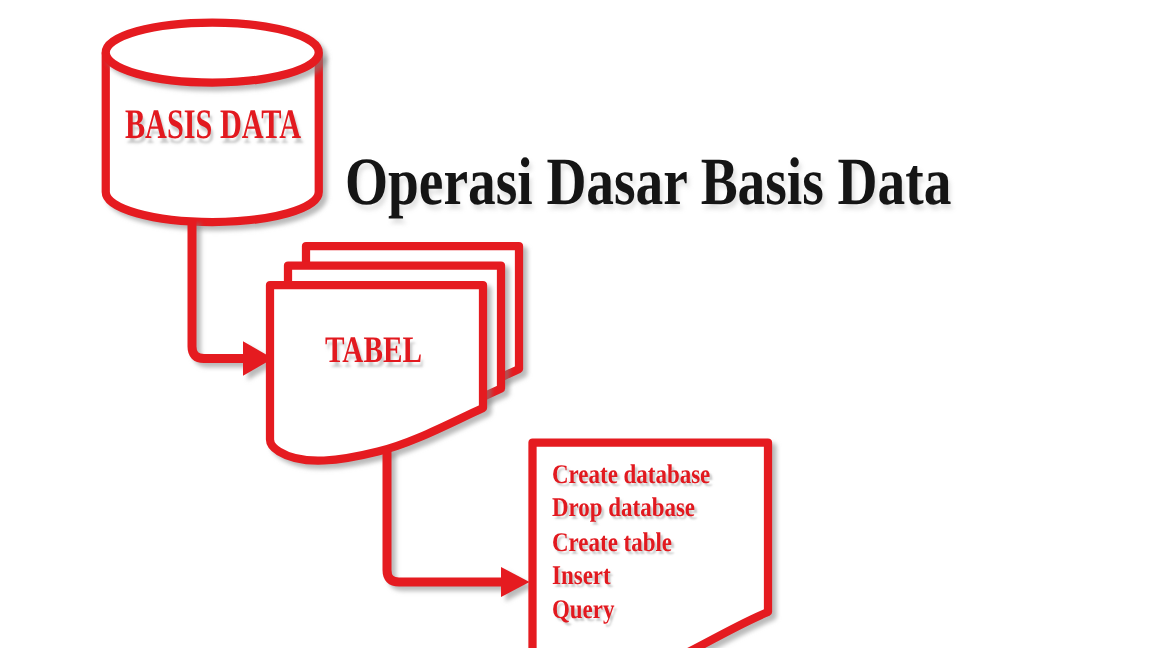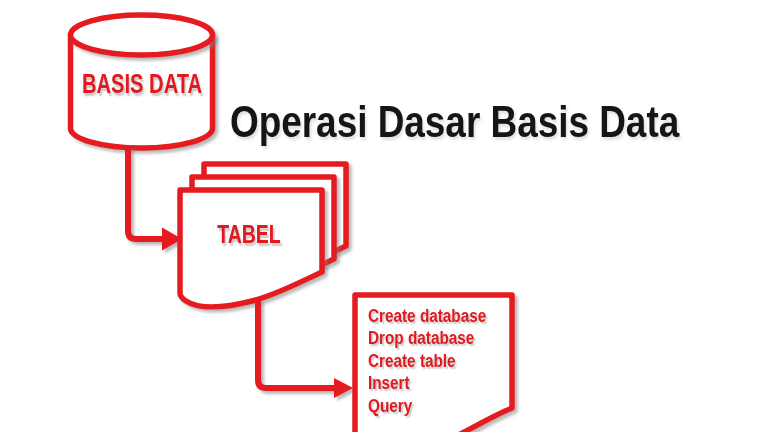--- a/index.html
+++ b/index.html
@@ -1,18 +1,18 @@
 <!DOCTYPE html>
 <html><head>
 <meta charset="utf-8">
 <style>
   html,body{margin:0;padding:0;background:#ffffff;}
   .stage{
     position:relative;width:768px;height:432px;background:#ffffff;
-    overflow:hidden;font-family:Liberation Sans, sans-serif;
+    overflow:hidden;font-family:Liberation Serif, serif;
   }
   .stage svg{position:absolute;left:0;top:0;}
   .shape{fill:#ffffff;stroke:#e51b20;stroke-width:5.5;stroke-linejoin:round;}
   .connector{fill:none;stroke:#e51b20;stroke-width:6;}
   .arrowhead{fill:#e51b20;stroke:none;}
   .shadow{filter:drop-shadow(3px 3px 1.5px rgba(130,130,130,0.55));}
   .label{
     position:absolute;color:#e2191f;font-weight:bold;white-space:nowrap;
     text-shadow:2px 3px 2px rgba(150,150,150,0.5);
   }

